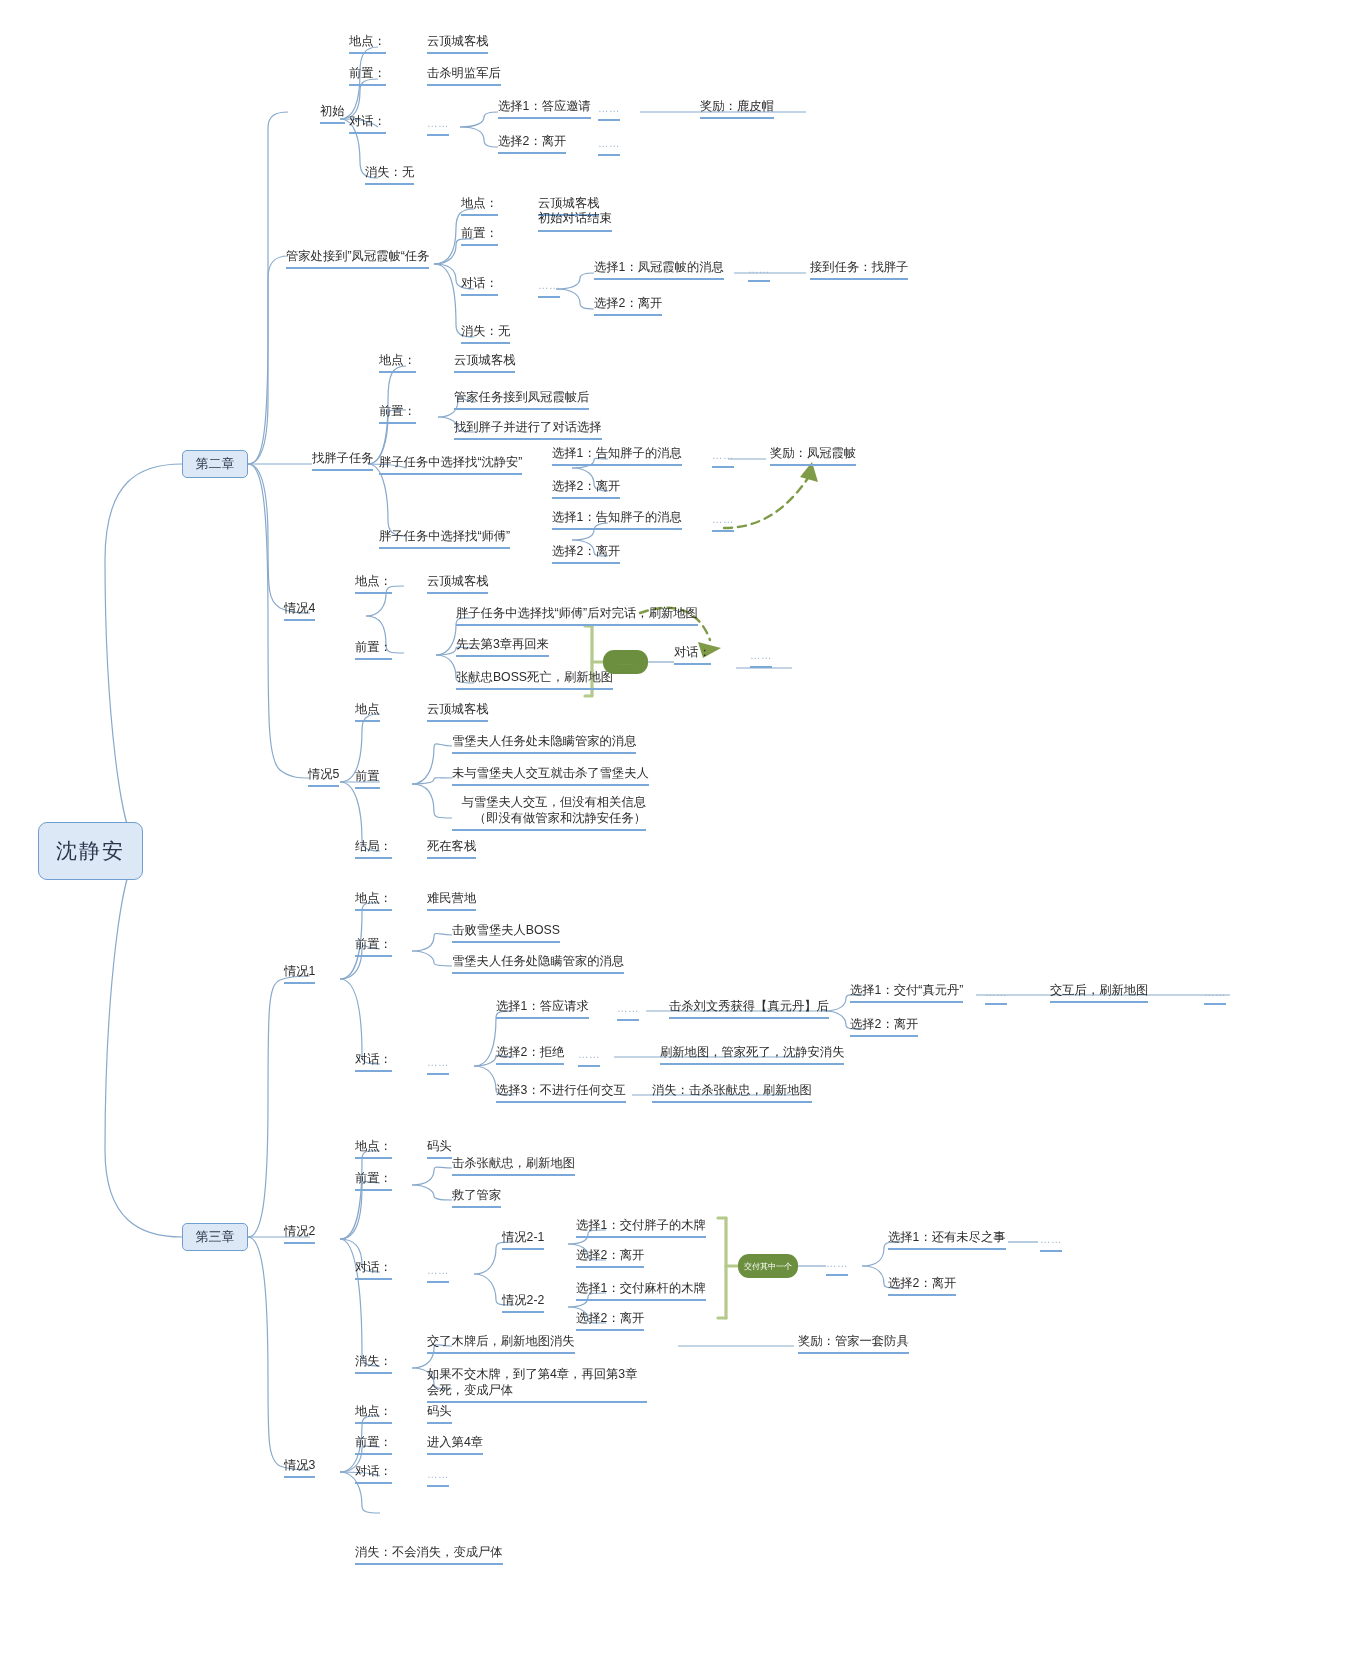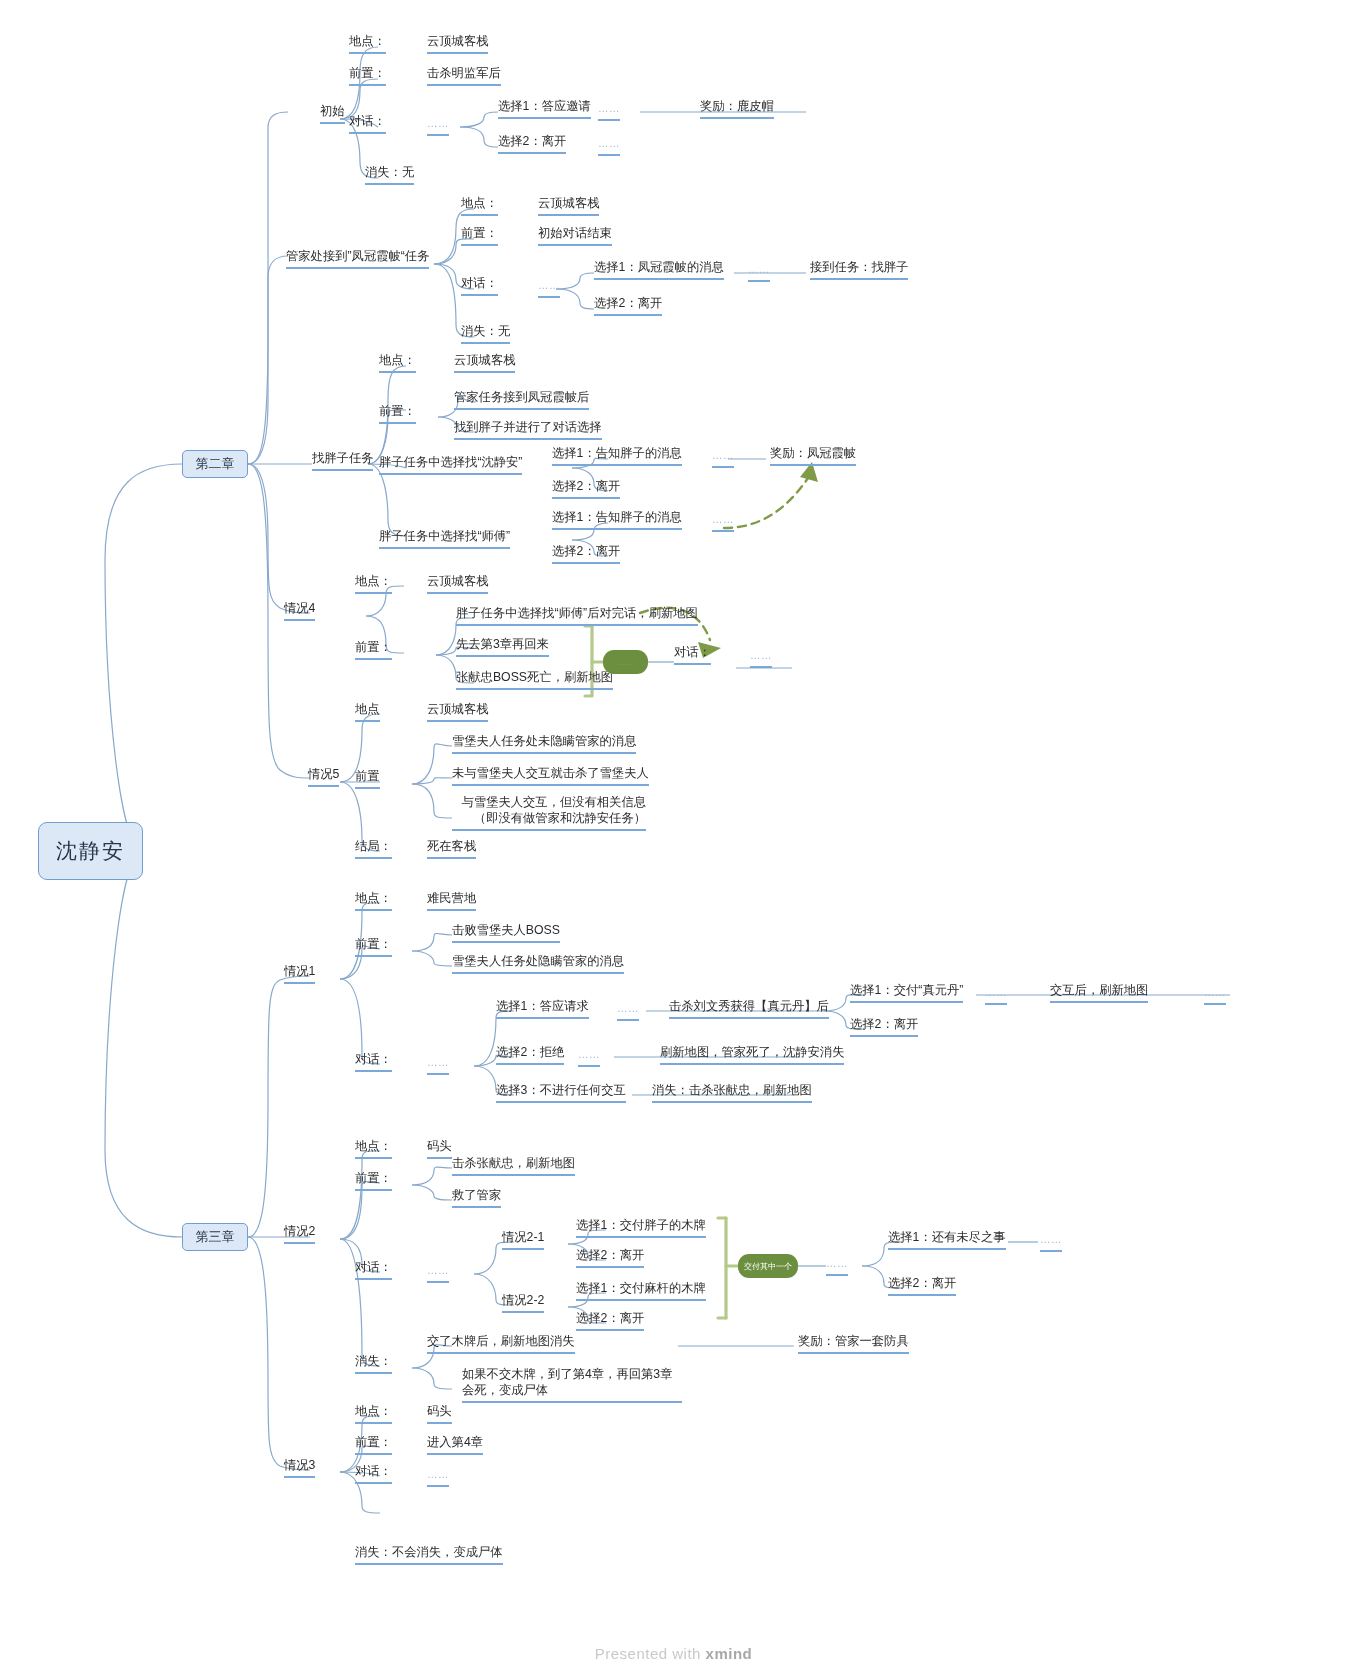--- a/index.html
+++ b/index.html
@@ -262,21 +262,21 @@
   <div class="topic dots" style="left:598px; top:136px;">……</div>
 
   <div class="topic" style="left:365px; top:165px;">消失：无</div>
 
   <div class="topic" style="left:286px; top:249px;">管家处接到”凤冠霞帔“任务</div>
 
   <div class="topic" style="left:461px; top:196px;">地点：</div>
   <div class="topic" style="left:538px; top:196px;">云顶城客栈</div>
 
   <div class="topic" style="left:461px; top:226px;">前置：</div>
-  <div class="topic" style="left:538px; top:226px;">初始对话结束</div>
+  <div class="topic" style="left:538px; top:212px;font-family:Liberation Mono, monospace;">初始对话结束</div>
 
   <div class="topic" style="left:461px; top:276px;">对话：</div>
   <div class="topic dots" style="left:538px; top:278px;">……</div>
 
   <div class="topic" style="left:594px; top:260px;">选择1：凤冠霞帔的消息</div>
   <div class="topic dots" style="left:748px; top:262px;">……</div>
   <div class="topic" style="left:810px; top:260px;">接到任务：找胖子</div>
 
   <div class="topic" style="left:594px; top:296px;">选择2：离开</div>
 
@@ -381,32 +381,29 @@
   <div class="pill" style="left:738px; top:1254px; height:24px;">交付其中一个</div>
   <div class="topic dots" style="left:826px; top:1256px;">……</div>
 
   <div class="topic" style="left:888px; top:1230px;text-align:right;">选择1：还有未尽之事</div>
   <div class="topic dots" style="left:1040px; top:1232px;">……</div>
   <div class="topic" style="left:888px; top:1276px;">选择2：离开</div>
 
   <div class="topic" style="left:355px; top:1354px;">消失：</div>
   <div class="topic" style="left:427px; top:1334px;">交了木牌后，刷新地图消失</div>
   <div class="topic" style="left:798px; top:1334px;">奖励：管家一套防具</div>
-  <div class="topic multi" style="left:427px; top:1366px; width:220px;margin-left:35px;">如果不交木牌，到了第4章，再回第3章会死，变成尸体</div>
+  <div class="topic multi" style="left:427px; top:1366px; width:220px;">如果不交木牌，到了第4章，再回第3章会死，变成尸体</div>
 
   <div class="topic" style="left:284px; top:1458px;">情况3</div>
 
   <div class="topic" style="left:355px; top:1404px;">地点：</div>
   <div class="topic" style="left:427px; top:1404px;">码头</div>
 
   <div class="topic" style="left:355px; top:1435px;">前置：</div>
   <div class="topic" style="left:427px; top:1435px;">进入第4章</div>
 
   <div class="topic" style="left:355px; top:1464px;">对话：</div>
   <div class="topic dots" style="left:427px; top:1467px;">……</div>
 
   <div class="topic" style="left:355px; top:1501px;margin-top:44px;">消失：不会消失，变成尸体</div>
 
-  <div class="footer">
-    <span>Presented with </span><b>xmind</b>
-  </div>
 
 </div>
 
 </body></html>

